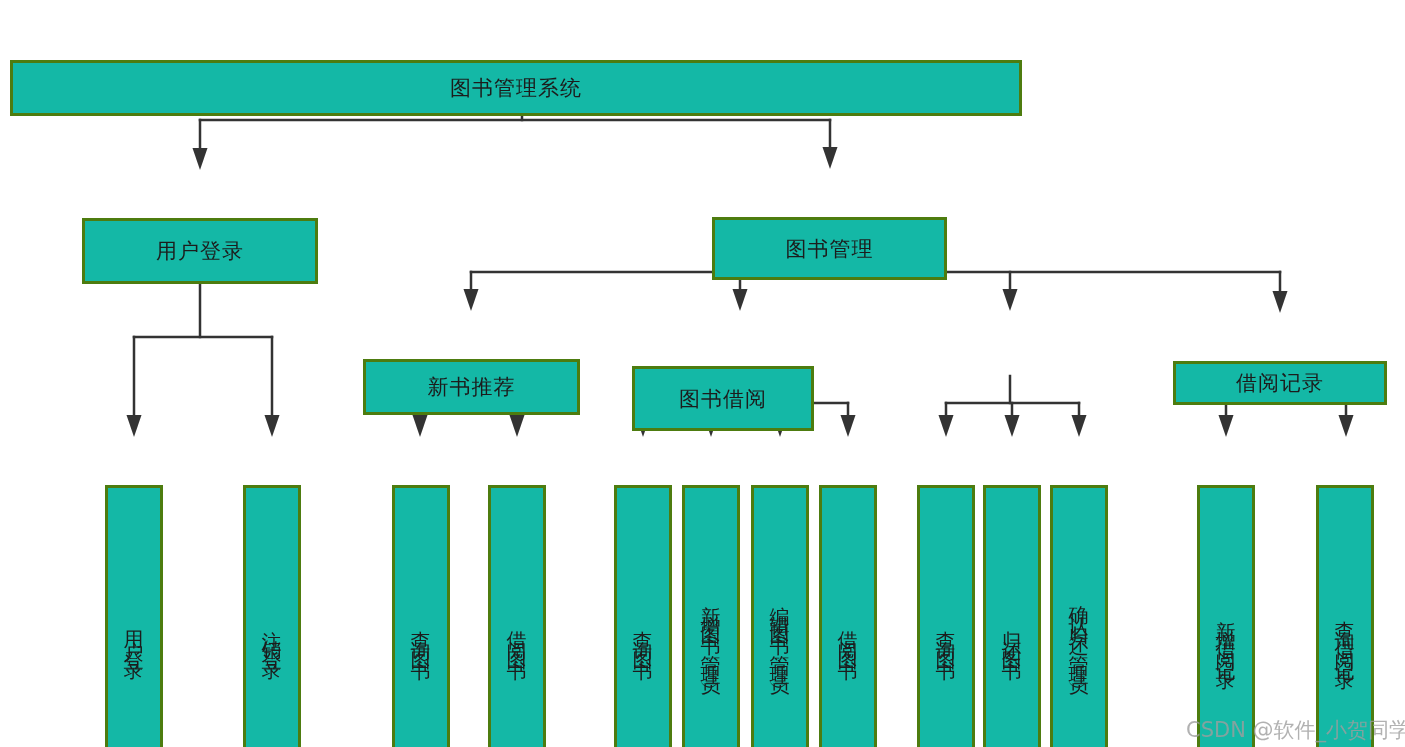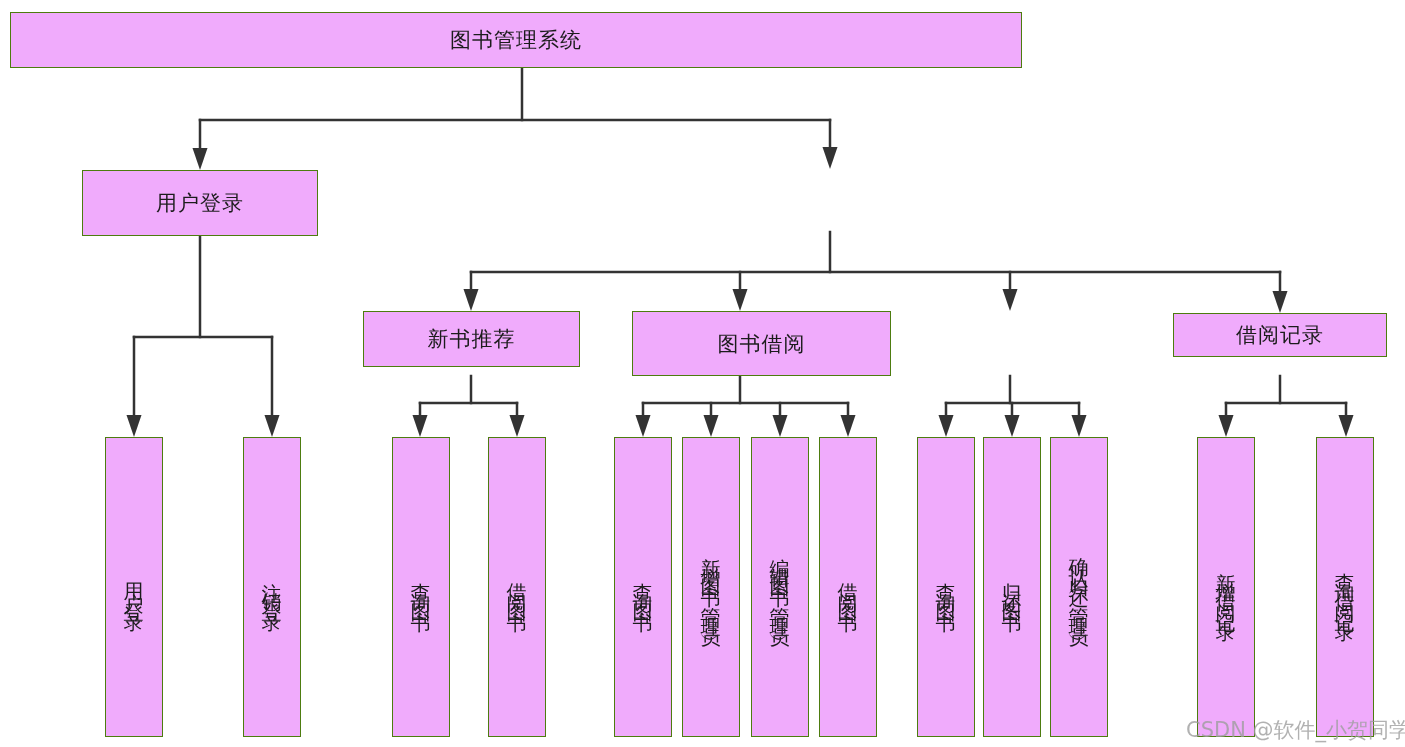--- a/index.html
+++ b/index.html
@@ -10,24 +10,25 @@
     overflow:hidden;
     font-family:"DejaVu Sans","Liberation Sans",sans-serif;
     color:#1c1c1c;
   }
   .wires{position:absolute;left:0;top:0;width:1405px;height:747px;z-index:1;}
   .wires line{stroke:#333333;stroke-width:2.5;stroke-linecap:square;}
   .wires polygon{fill:#333333;stroke:none;}
   .box{
     position:absolute;
     box-sizing:border-box;
-    background:#f0abfc;
-    border:1px solid #4d7c0f;
+    background:#14b8a6;
+    border:3px solid #4d7c0f;
     display:flex;align-items:center;justify-content:center;
     z-index:2;
+    margin-top:48px;
   }
   .hlabel{font-size:21px;letter-spacing:1px;white-space:nowrap;}
   .leaf{top:437px;width:58px;height:300px;}
   .vlabel{
     writing-mode:vertical-rl;
     text-orientation:mixed;
     font-size:20px;
     letter-spacing:10px;
     line-height:1;
     white-space:nowrap;
@@ -108,25 +109,28 @@
     <polygon points="1338.5,415 1353.5,415 1346,437"></polygon>
   </svg>
 
   <div class="box" style="left:10px;top:12px;width:1012px;height:56px">
     <span class="hlabel">图书管理系统</span>
   </div>
 
   <div class="box" style="left:82px;top:170px;width:236px;height:66px">
     <span class="hlabel">用户登录</span>
   </div>
+  <div class="box" style="left:712px;top:169px;width:235px;height:63px">
+    <span class="hlabel">图书管理</span>
+  </div>
 
   <div class="box" style="left:363px;top:311px;width:217px;height:56px">
     <span class="hlabel">新书推荐</span>
   </div>
-  <div class="box" style="left:632px;top:311px;width:259px;height:65px">
+  <div class="box" style="left:632px;top:318px;width:182px;height:65px">
     <span class="hlabel">图书借阅</span>
   </div>
   <div class="box" style="left:1173px;top:313px;width:214px;height:44px">
     <span class="hlabel">借阅记录</span>
   </div>
 
   <div class="box leaf" style="left:105px">
     <span class="vlabel">用户登录</span>
   </div>
   <div class="box leaf" style="left:243px">

